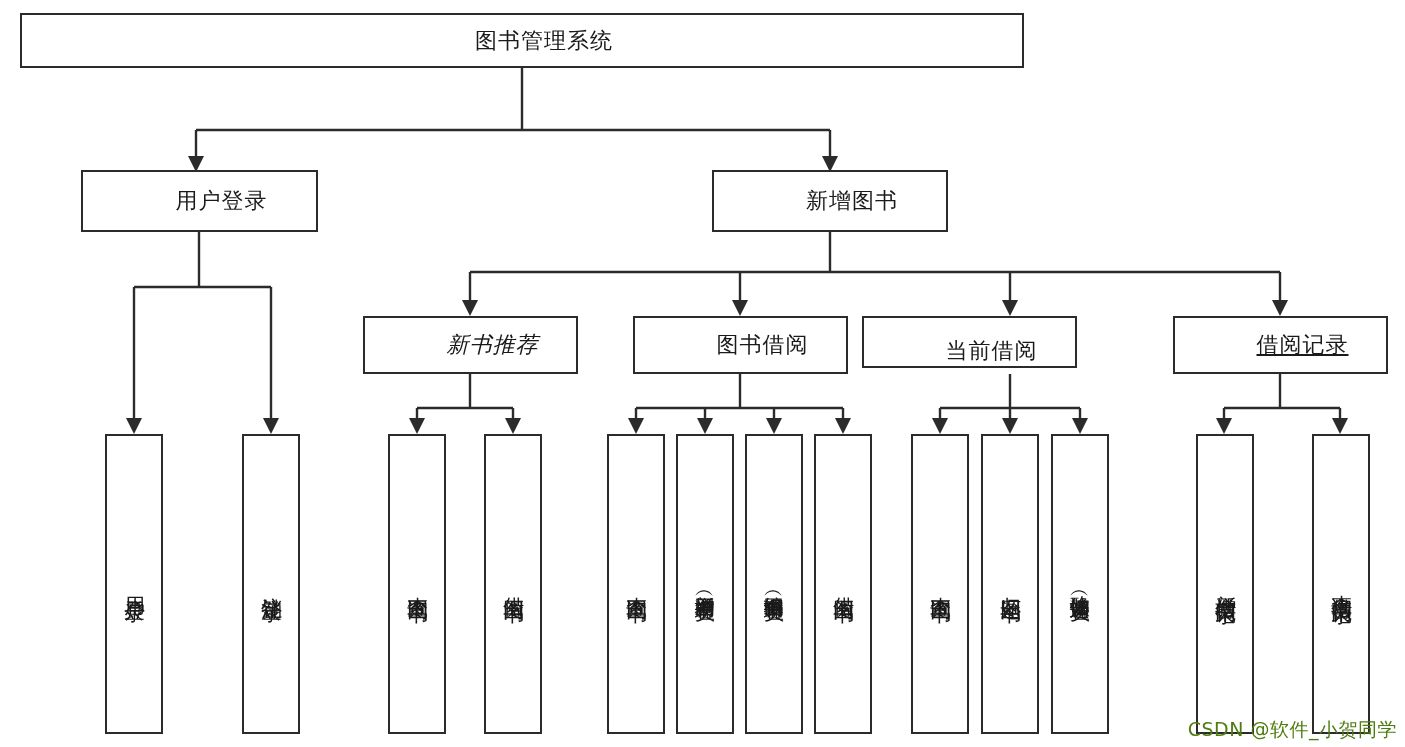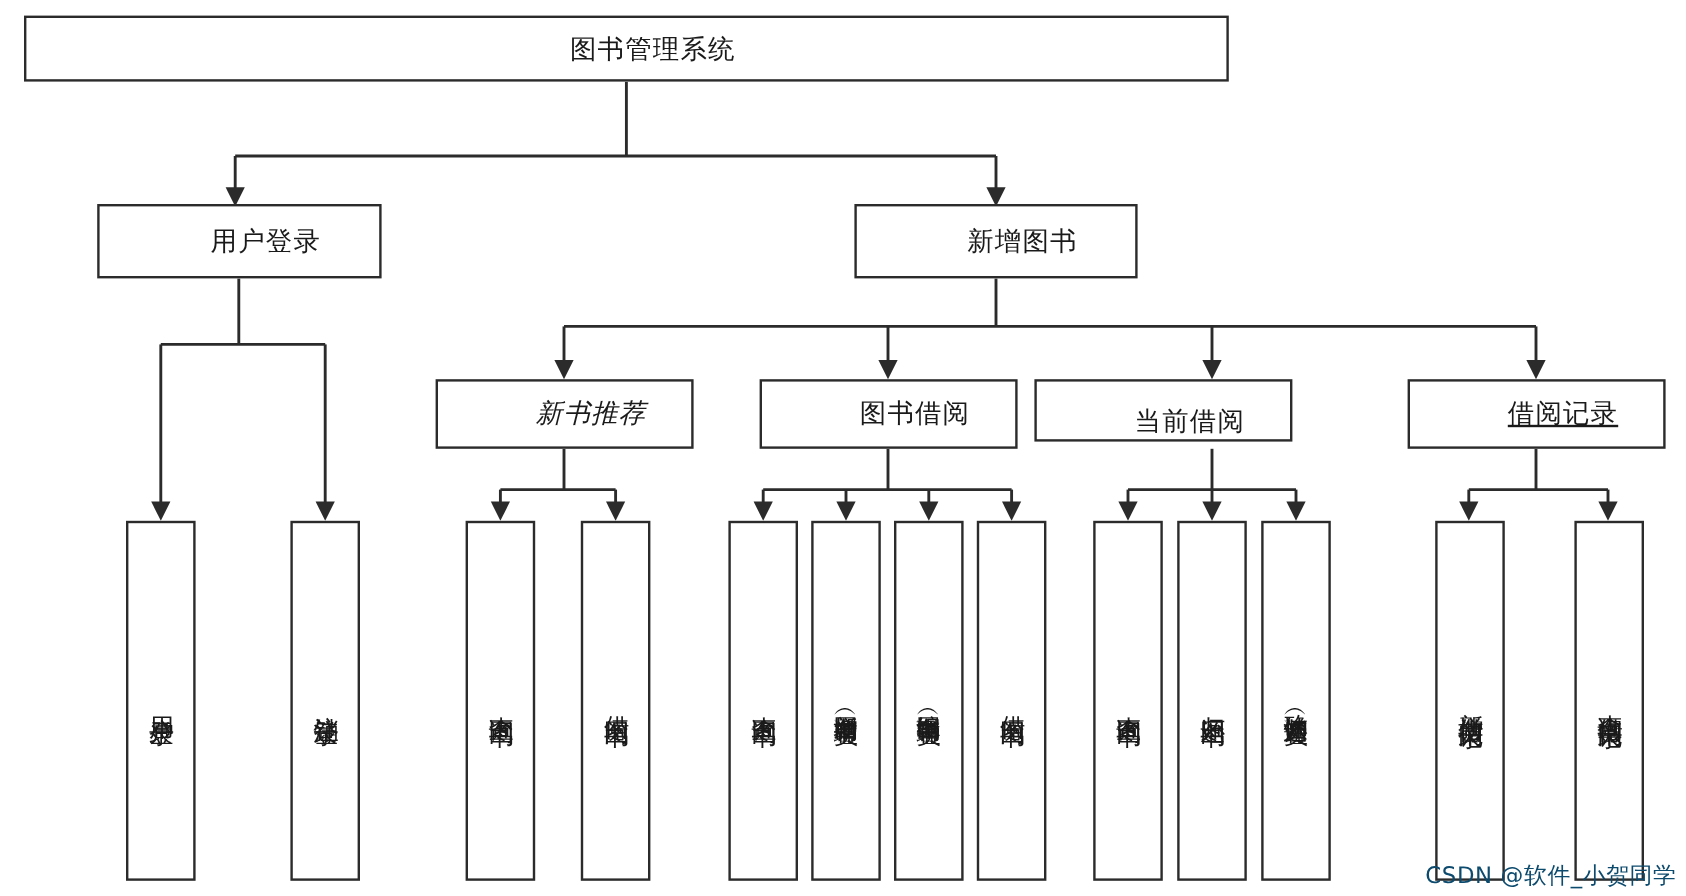--- a/index.html
+++ b/index.html
@@ -56,21 +56,21 @@
   svg.links path, svg.links line {
     stroke: #2b2b2b;
     stroke-width: 2.4;
     fill: none;
   }
   .watermark {
     position: absolute;
     right: 8px;
     bottom: 4px;
     font-size: 19px;
-    color: #0c4a6e;
+    color: #4d7c0f;
     letter-spacing: 0.5px;
     white-space: nowrap;
   }
 </style>
 </head>
 <body>
 
 <div id="canvas">
 
   <svg class="links" viewBox="0 0 1405 747">

